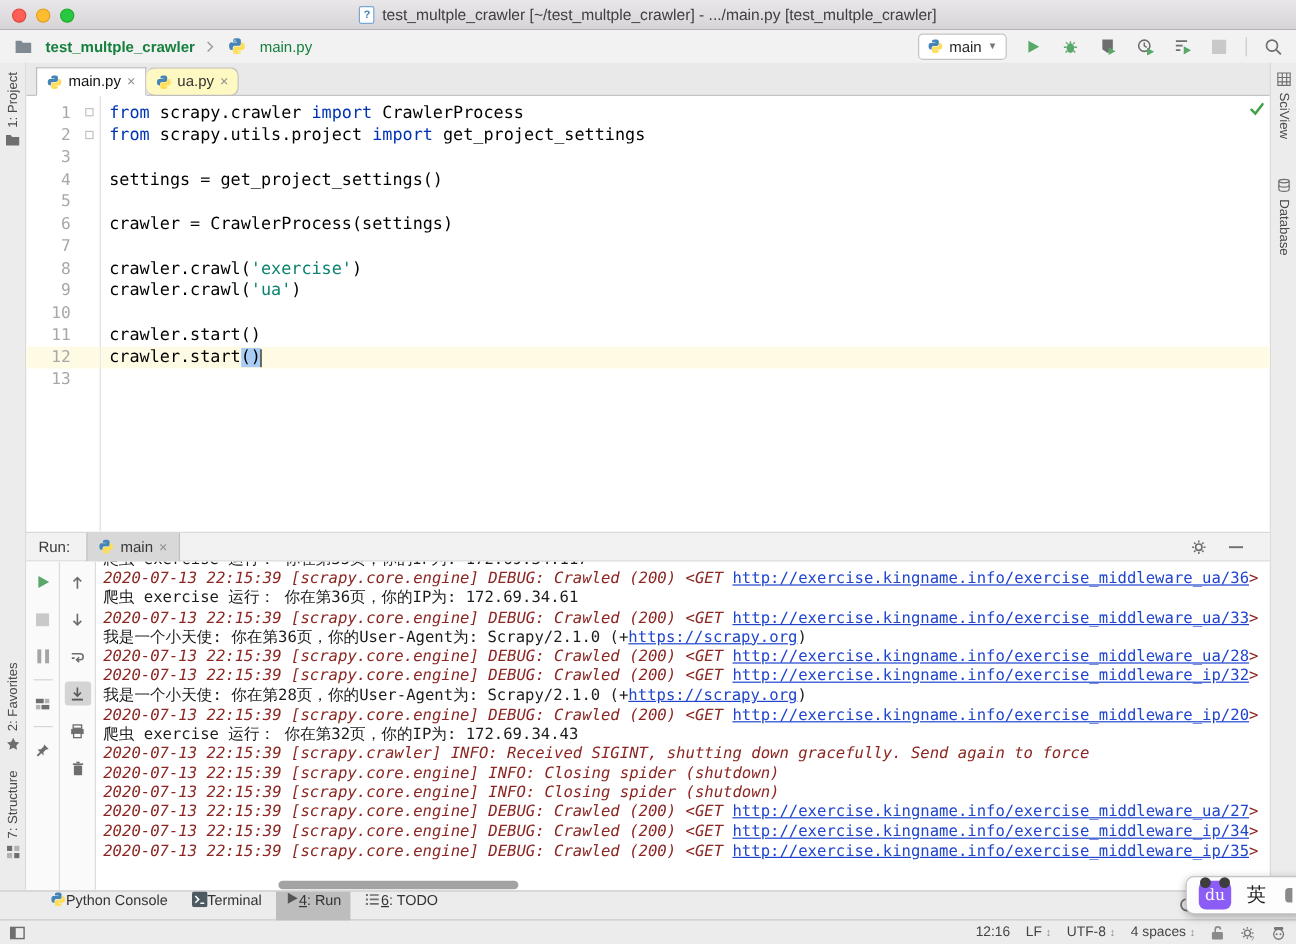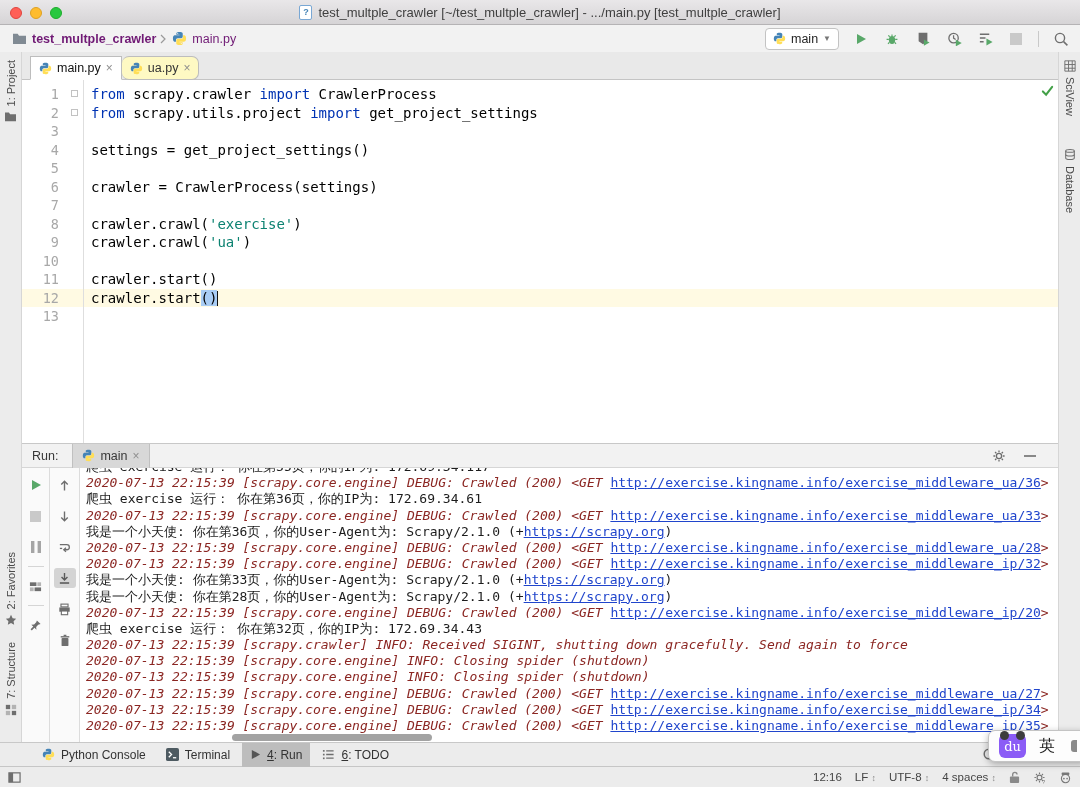--- a/index.html
+++ b/index.html
@@ -12,21 +12,21 @@
   .traffic{position:absolute;left:10px;top:0;height:25px;display:flex;align-items:center;gap:8px;}
   .tl{width:12px;height:12px;border-radius:50%;}
   .tl.red{background:#ff5f57;border:1px solid #e0443e;}
   .tl.yellow{background:#febc2e;border:1px solid #dea123;}
   .tl.green{background:#28c840;border:1px solid #1dad2b;}
   .title-center{margin:0 auto;display:flex;align-items:center;gap:6px;font-size:13px;color:#404040;}
   .doc-icon{width:13px;height:15px;border:1px solid #79a7d4;border-radius:2px;background:#fff;
             color:#4584b6;font-size:9px;line-height:13px;text-align:center;font-weight:bold;}
   
   .navbar{height:27px;background:#f2f2f2;display:flex;align-items:center;padding:0 10px;}
-  .crumbs{display:flex;align-items:center;gap:4px;font-size:12.5px;color:#701a75;}
+  .crumbs{display:flex;align-items:center;gap:10px;font-size:12.5px;color:#15803d;}
   .crumbs .proj{font-weight:bold;}
   .nav-right{margin-left:auto;display:flex;align-items:center;gap:13px;}
   .runconfig{display:flex;align-items:center;gap:5px;background:#fff;border:1px solid #c3c3c3;
              border-radius:4px;height:22px;padding:0 7px;font-size:12.5px;color:#262626;}
   .runconfig .dd{font-size:8px;color:#777;}
   .sep-v{width:1px;height:16px;background:#c9c9c9;}
   .ibtn{display:flex;align-items:center;justify-content:center;width:18px;height:18px;}
   
   .main{height:690px;display:flex;}
   .stripe{width:22px;background:#ececec;display:flex;flex-direction:column;align-items:center;}
@@ -81,21 +81,21 @@
            font-family:"DejaVu Sans Mono","Liberation Mono",monospace;font-size:13px;}
   .conline{height:16.2px;line-height:16.2px;white-space:pre;}
   .conline:first-child{margin-top:-9px;}
   .sg-out{color:#1c1c1c;}
   .sg-log{color:#8b2622;font-style:italic;}
   .sg-link{color:#2045cc;text-decoration:underline;}
   .hscroll{position:absolute;bottom:1px;left:210px;width:200px;height:7px;border-radius:4px;background:#a3a3a3;}
   
   .bottombar{height:24px;background:#ececec;border-top:1px solid #c8c8c8;display:flex;
              align-items:center;padding-left:34px;gap:4px;position:relative;font-size:12px;color:#333;}
-  .bitem{height:24px;display:flex;align-items:center;gap:6px;padding:0 8px;}
+  .bitem{height:24px;display:flex;gap:0;padding:0 8px;}
   .bitem.active{background:#bdbdbd;}
   .bitem .key{text-decoration:underline;}
   .bb-search{position:absolute;right:82px;top:4px;}
   
   .statusbar{height:21px;background:#ececec;border-top:1px solid #c6c6c6;display:flex;
              align-items:center;padding:0 8px;font-size:11.5px;color:#454545;}
   .status-right{margin-left:auto;display:flex;align-items:center;gap:13px;}
   .updown{font-size:9px;color:#8a8a8a;}
   
   .ime{position:absolute;right:-8px;top:730px;width:100px;height:32px;background:#fdfdfd;
@@ -394,21 +394,20 @@
               </span>
           </div>
           <div class="console">
               <div class="conline"><span class="sg-out">爬虫 exercise 运行： 你在第35页，你的IP为: 172.69.34.117</span></div>
               <div class="conline"><span class="sg-log">2020-07-13 22:15:39 [scrapy.core.engine] DEBUG: Crawled (200) &lt;GET </span><span class="sg-link">http://exercise.kingname.info/exercise_middleware_ua/36</span><span class="sg-log">&gt; (re</span></div>
               <div class="conline"><span class="sg-out">爬虫 exercise 运行： 你在第36页，你的IP为: 172.69.34.61</span></div>
               <div class="conline"><span class="sg-log">2020-07-13 22:15:39 [scrapy.core.engine] DEBUG: Crawled (200) &lt;GET </span><span class="sg-link">http://exercise.kingname.info/exercise_middleware_ua/33</span><span class="sg-log">&gt; (re</span></div>
               <div class="conline"><span class="sg-out">我是一个小天使: 你在第36页，你的User-Agent为: Scrapy/2.1.0 (+</span><span class="sg-link">https://scrapy.org</span><span class="sg-out">)</span></div>
               <div class="conline"><span class="sg-log">2020-07-13 22:15:39 [scrapy.core.engine] DEBUG: Crawled (200) &lt;GET </span><span class="sg-link">http://exercise.kingname.info/exercise_middleware_ua/28</span><span class="sg-log">&gt; (re</span></div>
               <div class="conline"><span class="sg-log">2020-07-13 22:15:39 [scrapy.core.engine] DEBUG: Crawled (200) &lt;GET </span><span class="sg-link">http://exercise.kingname.info/exercise_middleware_ip/32</span><span class="sg-log">&gt; (re</span></div>
-              <div class="conline"><span class="sg-out">我是一个小天使: 你在第33页，你的User-Agent为: Scrapy/2.1.0 (+</span><span class="sg-link">https://scrapy.org</span><span class="sg-out">)</span></div>
               <div class="conline"><span class="sg-out">我是一个小天使: 你在第28页，你的User-Agent为: Scrapy/2.1.0 (+</span><span class="sg-link">https://scrapy.org</span><span class="sg-out">)</span></div>
               <div class="conline"><span class="sg-log">2020-07-13 22:15:39 [scrapy.core.engine] DEBUG: Crawled (200) &lt;GET </span><span class="sg-link">http://exercise.kingname.info/exercise_middleware_ip/20</span><span class="sg-log">&gt; (re</span></div>
               <div class="conline"><span class="sg-out">爬虫 exercise 运行： 你在第32页，你的IP为: 172.69.34.43</span></div>
               <div class="conline"><span class="sg-log">2020-07-13 22:15:39 [scrapy.crawler] INFO: Received SIGINT, shutting down gracefully. Send again to force</span></div>
               <div class="conline"><span class="sg-log">2020-07-13 22:15:39 [scrapy.core.engine] INFO: Closing spider (shutdown)</span></div>
               <div class="conline"><span class="sg-log">2020-07-13 22:15:39 [scrapy.core.engine] INFO: Closing spider (shutdown)</span></div>
               <div class="conline"><span class="sg-log">2020-07-13 22:15:39 [scrapy.core.engine] DEBUG: Crawled (200) &lt;GET </span><span class="sg-link">http://exercise.kingname.info/exercise_middleware_ua/27</span><span class="sg-log">&gt; (re</span></div>
               <div class="conline"><span class="sg-log">2020-07-13 22:15:39 [scrapy.core.engine] DEBUG: Crawled (200) &lt;GET </span><span class="sg-link">http://exercise.kingname.info/exercise_middleware_ip/34</span><span class="sg-log">&gt; (re</span></div>
               <div class="conline"><span class="sg-log">2020-07-13 22:15:39 [scrapy.core.engine] DEBUG: Crawled (200) &lt;GET </span><span class="sg-link">http://exercise.kingname.info/exercise_middleware_ip/35</span><span class="sg-log">&gt; (re</span></div>
             </div>

